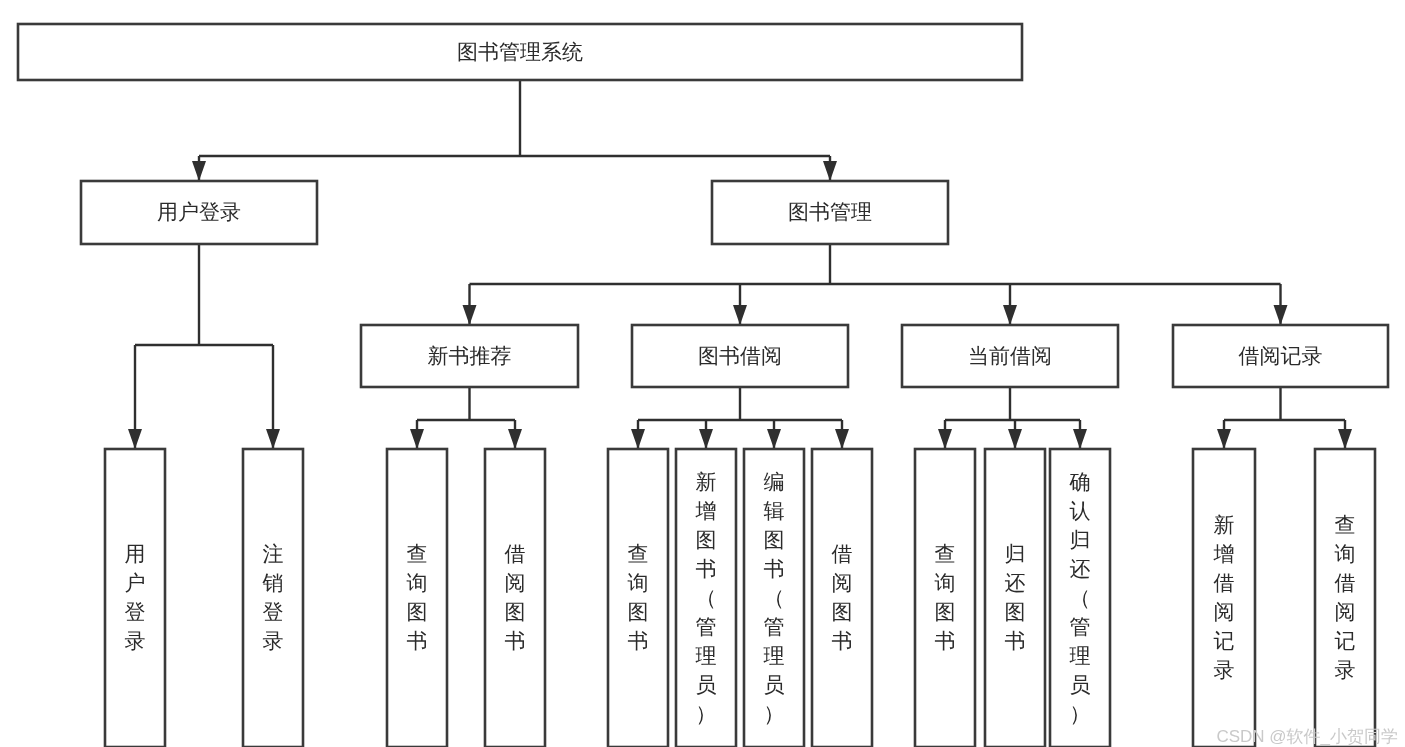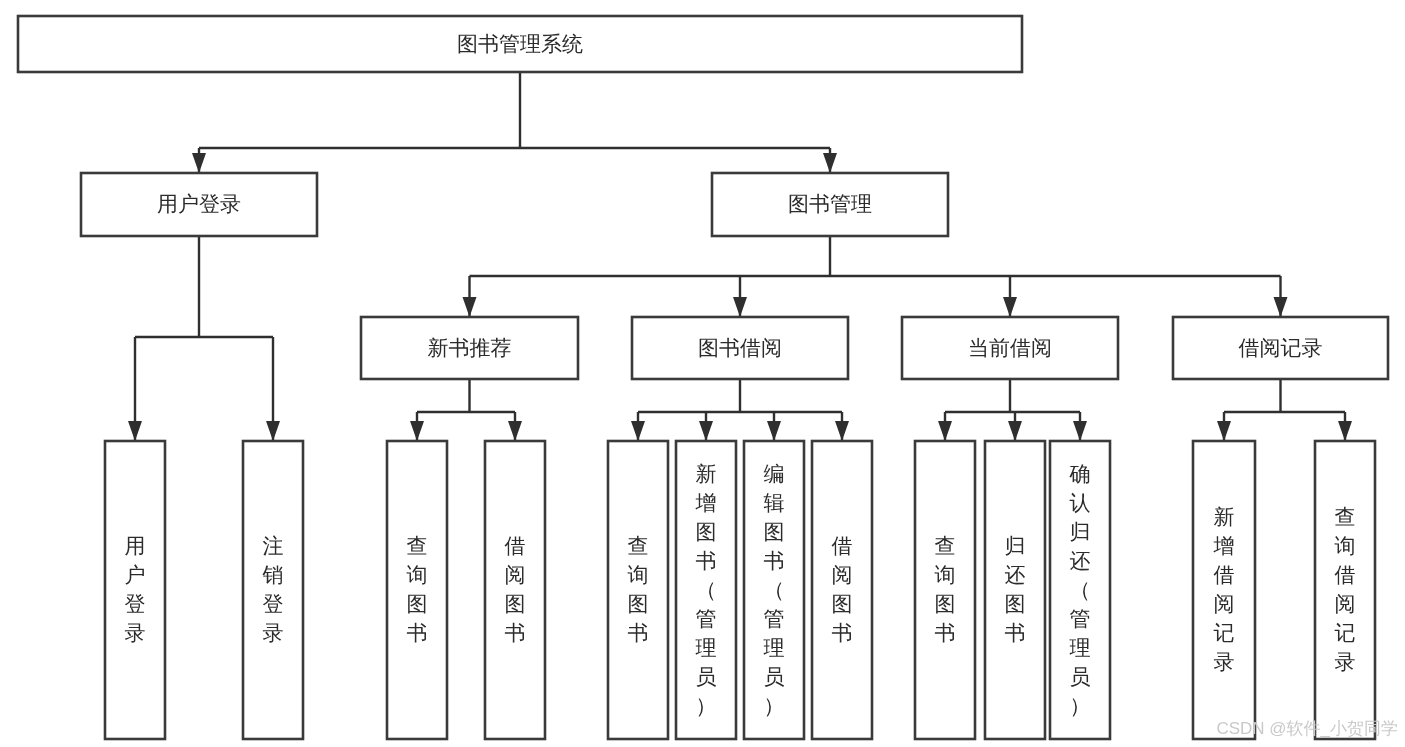--- a/index.html
+++ b/index.html
@@ -10,21 +10,21 @@
   body {
     width: 1405px;
     height: 747px;
     position: relative;
     font-family: "Liberation Sans", "DejaVu Sans", sans-serif;
     overflow: hidden;
   }
   #diagram-root {
     position: absolute;
     left: 0;
-    top: 4px;
+    top: 12px;
     width: 1405px;
     height: 660px;
     text-align: center;
   }
   .node-box {
     fill: #ffffff;
     stroke: #3a3a3a;
     stroke-width: 2.6;
   }
   .node-label {

